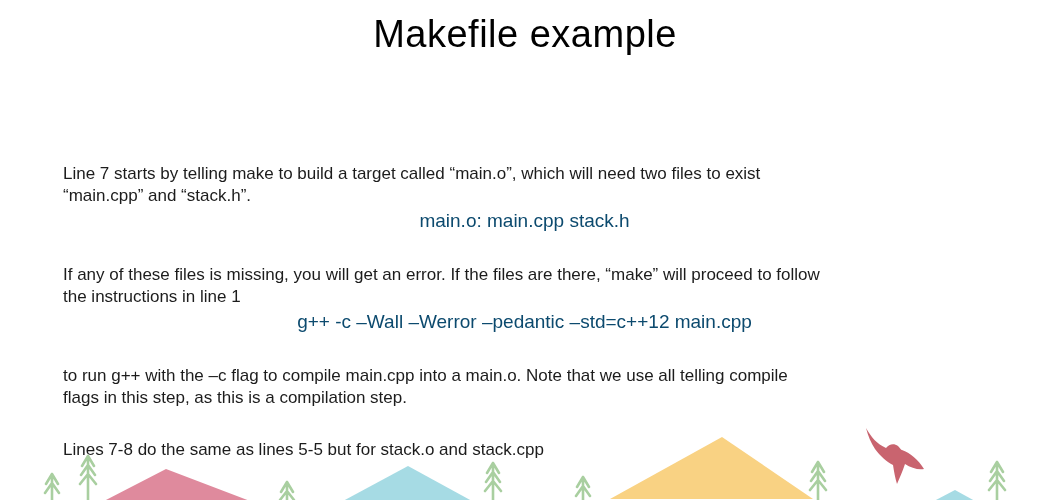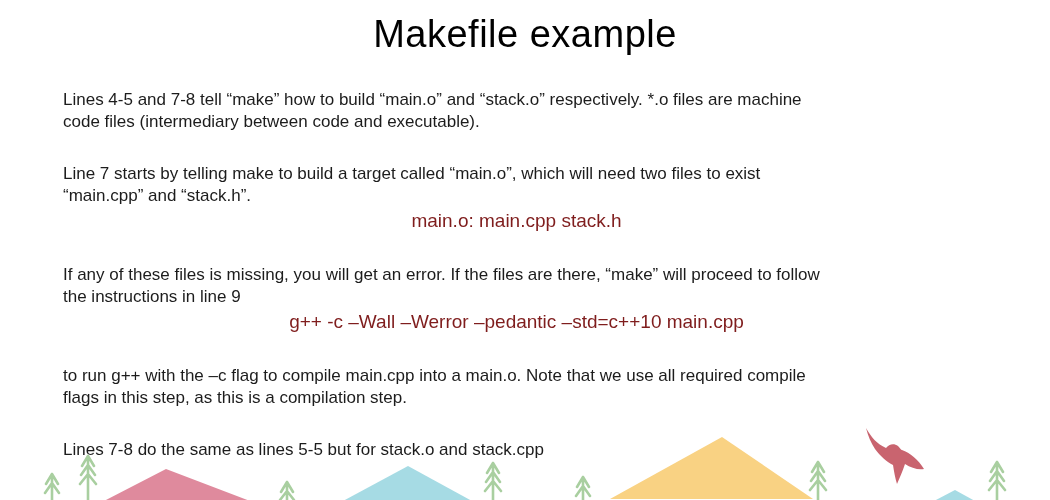--- a/index.html
+++ b/index.html
@@ -18,48 +18,46 @@
     color:#000000;
     letter-spacing:0.5px;
   }
   .para{
     position:absolute;left:63px;width:925px;
     font-size:17px;line-height:21.5px;
     color:#1c1c1c;
     white-space:pre-line;
   }
   .codeline{
-    position:absolute;left:54px;width:925px;
+    position:absolute;left:62px;width:925px;
     text-align:center;
     font-size:19px;line-height:23px;
-    color:#7f1d1d;
+    color:#0c4a6e;
     white-space:pre;
   }
   .decor{
     position:absolute;top:0;left:0;width:1050px;height:500px;
     pointer-events:none;
   }
   .tree{fill:none;stroke-width:2.6;stroke-linecap:round;stroke-linejoin:round;}
 </style>
 </head>
 <body>
 
 <div class="slide">
 
   <div class="title">Makefile example</div>
 
-  <div class="para" style="top:89px">Lines 4-5 and 7-8 tell “make” how to build “main.o” and “stack.o” respectively. *.o files are machine
-code files (intermediary between code and executable).</div>
   <div class="para" style="top:163px">Line 7 starts by telling make to build a target called “main.o”, which will need two files to exist
 “main.cpp” and “stack.h”.</div>
   <div class="codeline" style="top:209px">main.o: main.cpp stack.h</div>
   <div class="para" style="top:264px">If any of these files is missing, you will get an error. If the files are there, “make” will proceed to follow
-the instructions in line 9</div>
-  <div class="codeline" style="top:310px">g++ -c –Wall –Werror –pedantic –std=c++10 main.cpp</div>
-  <div class="para" style="top:365px">to run g++ with the –c flag to compile main.cpp into a main.o.  Note that we use all required compile
+the instructions in line 1</div>
+  <div class="codeline" style="top:310px">g++ -c –Wall –Werror –pedantic –std=c++12 main.cpp</div>
+  <div class="para" style="top:365px">to run g++ with the –c flag to compile main.cpp into a main.o.  Note that we use all telling compile
 flags in this step, as this is a compilation step.</div>
   <div class="para" style="top:439px">Lines 7-8 do the same as lines 5-5 but for stack.o and stack.cpp</div>
 
   <svg class="decor" viewBox="0 0 1050 500" aria-hidden="true">
 
     <polygon points="104,501 166,469 250,501" fill="#df8a9d"></polygon>
     <polygon points="343,501 408,466 472,501" fill="#a6dbe4"></polygon>
     <polygon points="610,499 722,437 813,499" fill="#f9d283"></polygon>
     <polygon points="934,501 955,490 975,501" fill="#a6dbe4"></polygon>
 

